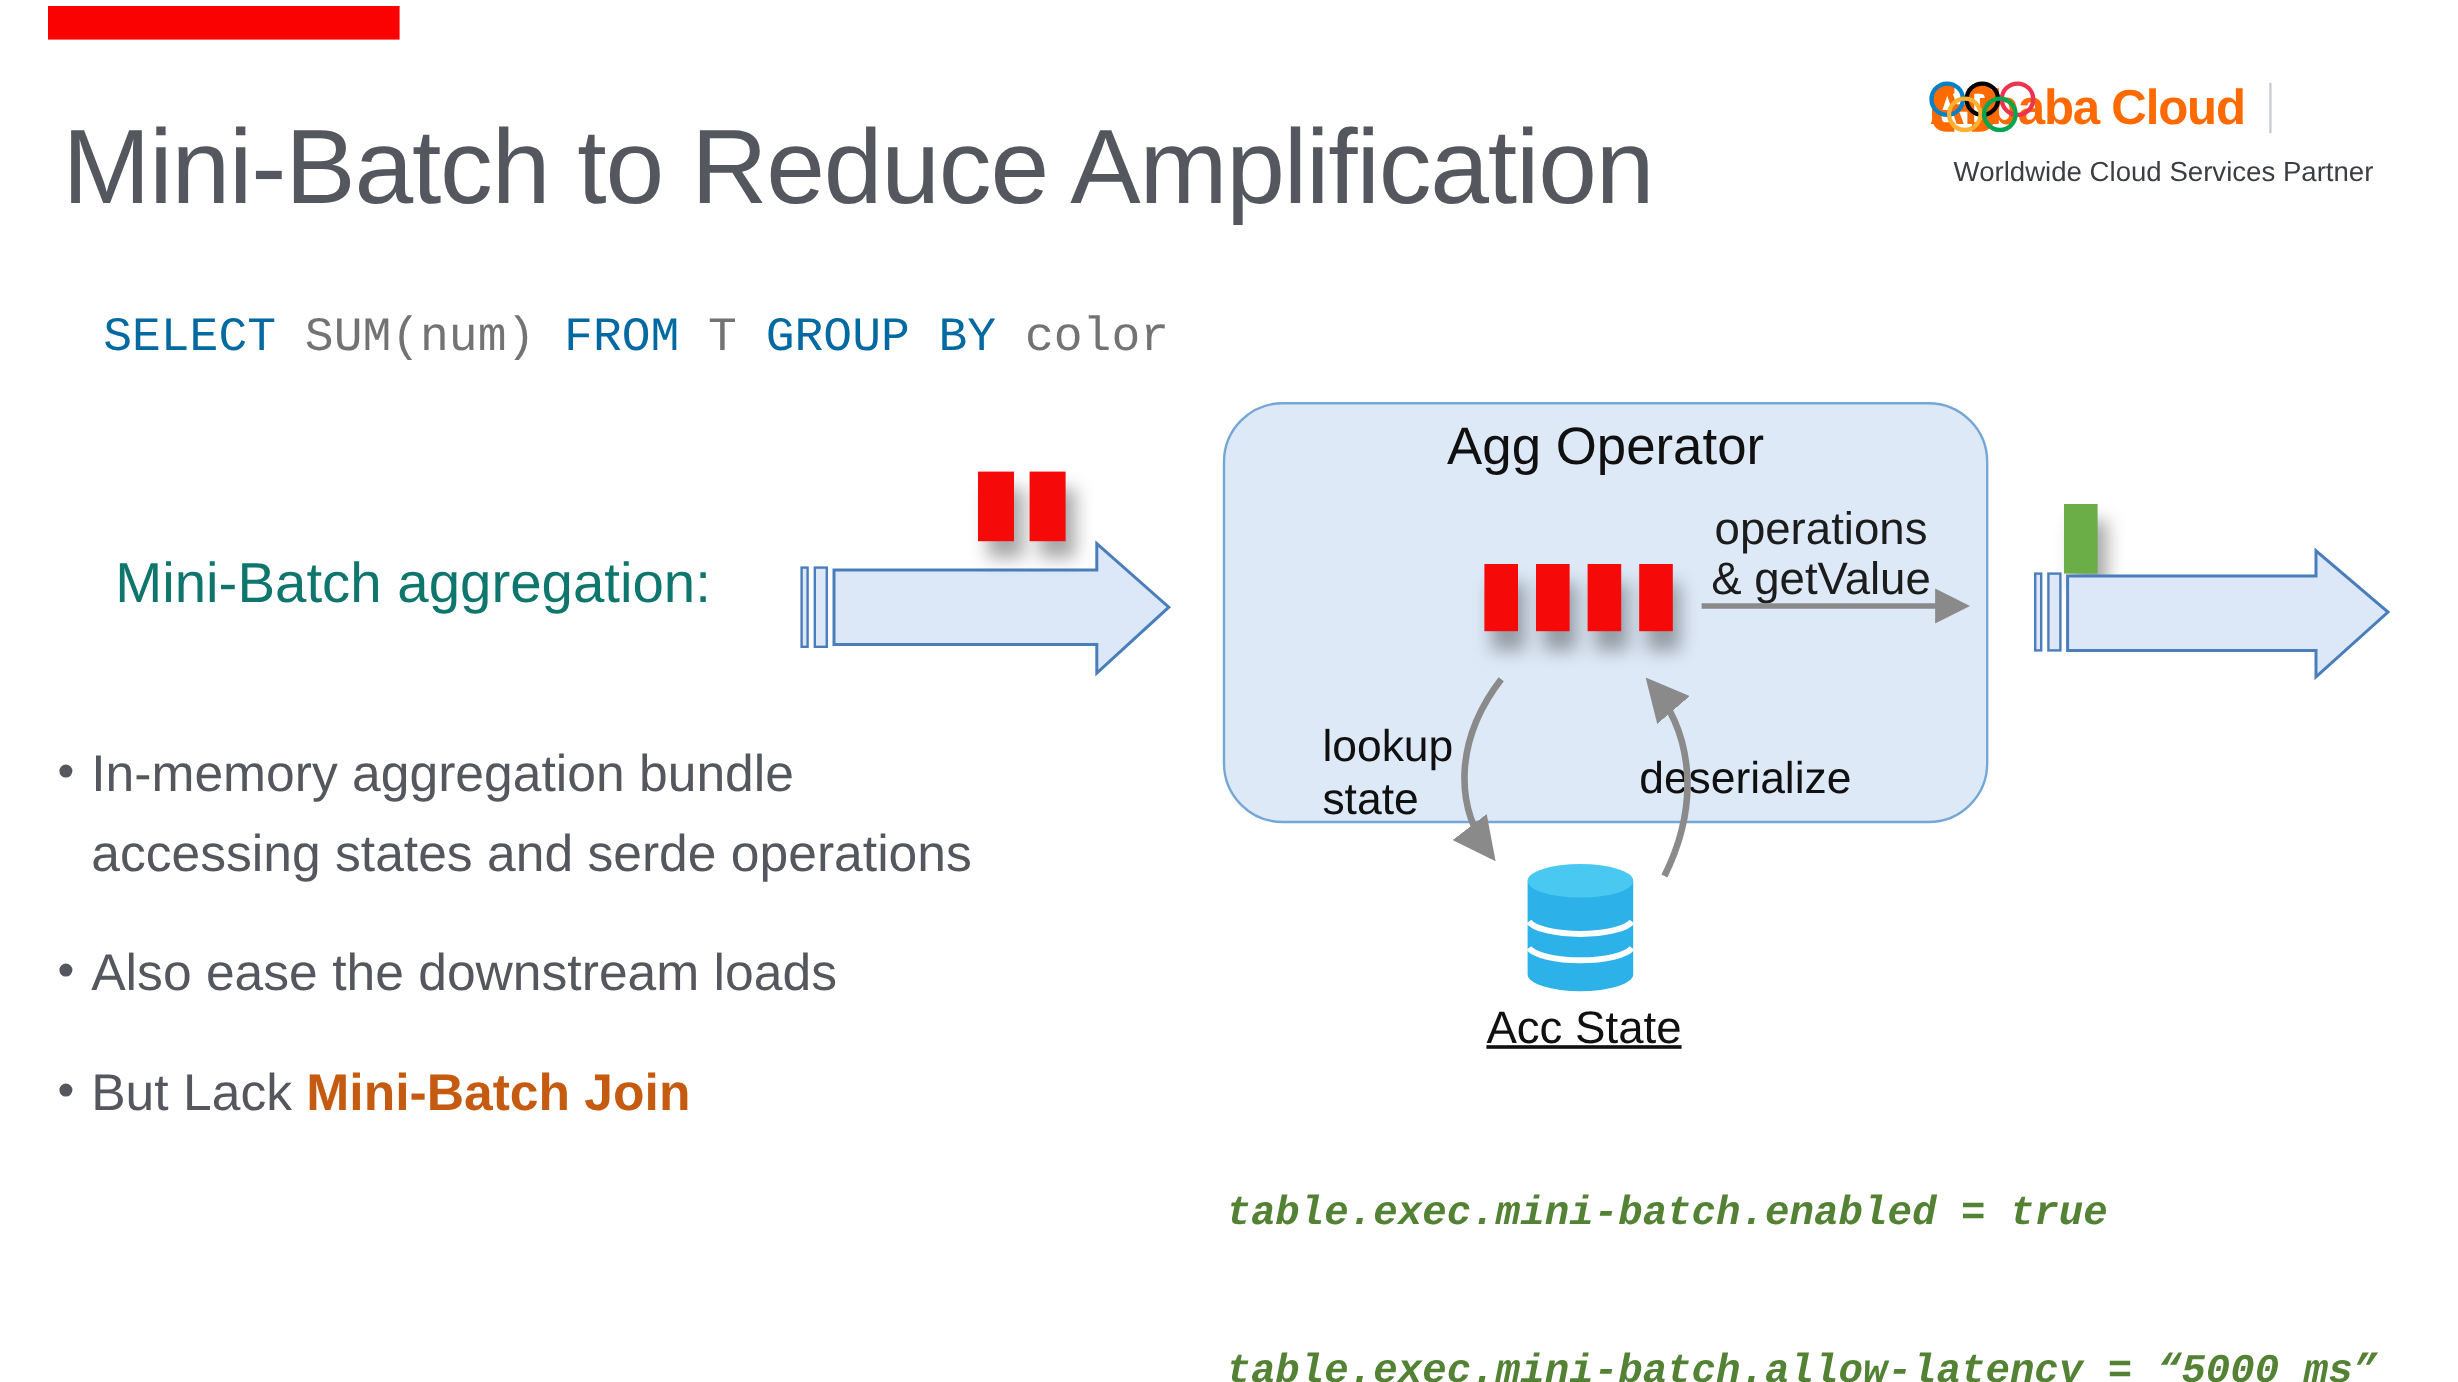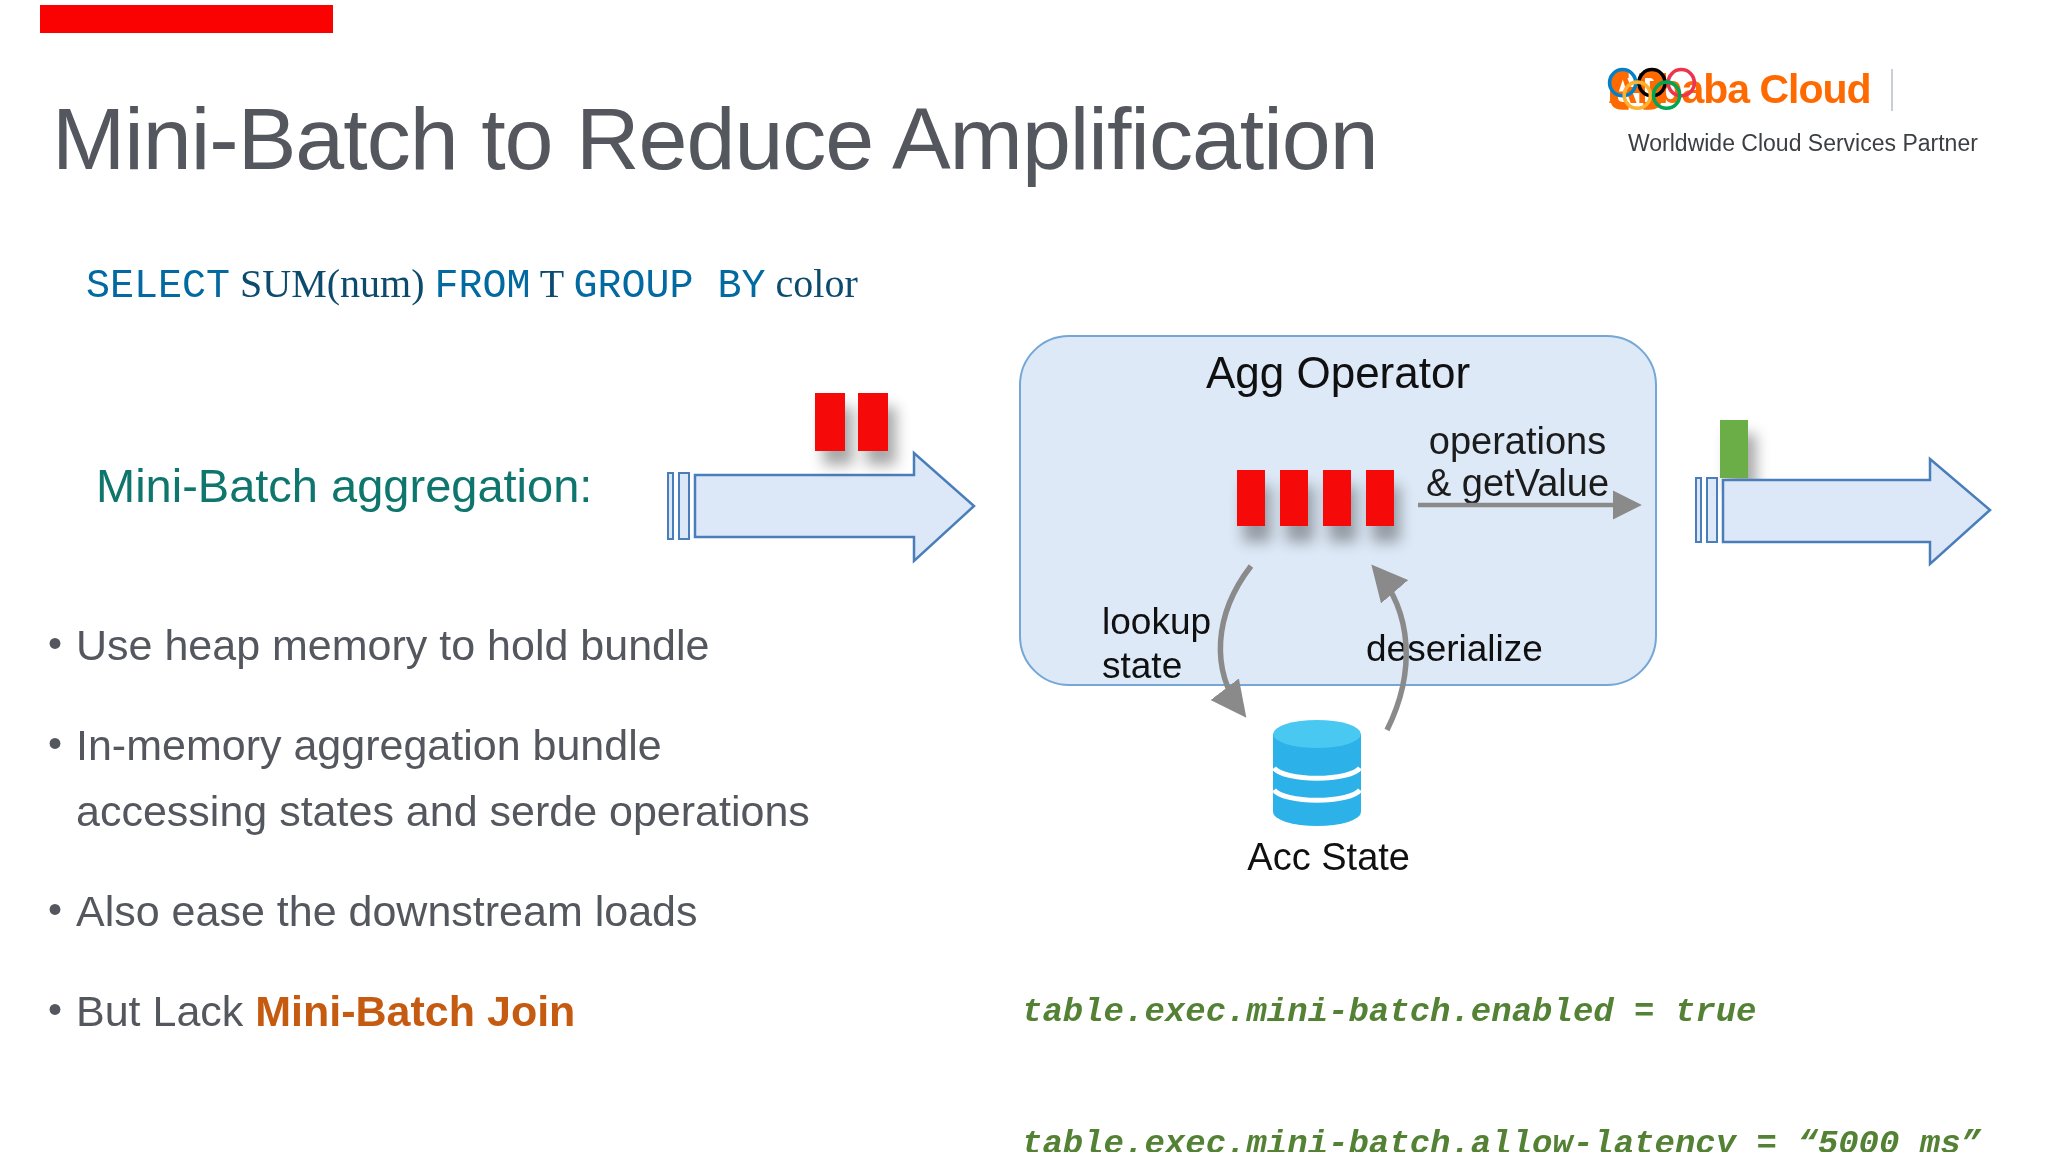--- a/index.html
+++ b/index.html
@@ -15,38 +15,38 @@
 
   
   .brand{left:1608px;top:66px;display:flex;align-items:center;gap:12px;}
   .brand-text{font-size:41px;font-weight:bold;color:#ff6a00;white-space:nowrap;letter-spacing:-1px;}
   .brand-sep{width:2px;height:42px;background:#c9ced4;margin:0 8px;}
   .partner{left:1628px;top:130px;font-size:23px;color:#3b3e42;white-space:nowrap;}
 
   
   .sql{left:86px;top:260px;font-family:"Liberation Mono",monospace;font-size:40px;white-space:pre;}
   .sql .kw{color:#0369a1;}
-  .sql .pl{color:#0c4a6e;font-family:Liberation Serif, serif;}
+  .sql .pl{color:#737373;}
 
   
   .flow-label{left:96px;top:458px;font-size:47px;color:#0f766e;white-space:nowrap;}
 
   
   .rec{position:absolute;box-shadow:8px 14px 14px rgba(60,60,60,.45);}
   .rec-red{background:#f60909;}
   .rec-green{background:#6bad47;}
 
   
   .agg-box{left:1019px;top:335px;width:638px;height:351px;background:#dde9f7;
            border:2px solid #74a7d6;border-radius:50px;box-sizing:border-box;}
   .agg-title{left:1019px;top:348px;width:638px;text-align:center;font-size:44px;color:#101010;}
   .accumulate{left:1390px;top:420px;width:255px;text-align:center;font-size:38px;line-height:42px;color:#1c1c1c;}
   .lookup{left:1102px;top:600px;font-size:37px;line-height:44px;color:#101010;}
   .deserialize{left:1366px;top:628px;font-size:37px;color:#101010;white-space:nowrap;}
-  .accstate{left:1230px;top:836px;width:180px;text-align:right;font-size:38px;color:#101010;}
+  .accstate{left:1230px;top:836px;width:180px;text-align:center;font-size:38px;color:#101010;text-decoration:underline;}
 
   
   .cfg{left:1022px;top:902px;font-family:"Liberation Mono",monospace;font-style:italic;font-weight:bold;
        font-size:34px;line-height:44px;color:#548235;white-space:pre;}
 
   
   .bullets{left:48px;top:612px;width:960px;list-style:none;margin:0;padding:0;}
   .bullets li{position:relative;padding-left:28px;margin-bottom:33px;font-size:43px;line-height:1.55;color:#54575d;}
   .bullets li::before{content:"•";position:absolute;left:0;top:0;font-size:40px;color:#54575d;}
   .hl{font-weight:bold;color:#c55a11;}
@@ -143,23 +143,20 @@
 
   <div class="abs rec rec-green" style="left:1720px;top:420px;width:28px;height:58px;"></div>
   <svg class="abs" style="left:1694px;top:452px;" width="302" height="118" viewBox="0 0 302 118">
     <rect x="2" y="26" width="5" height="64" fill="#dce8f7" stroke="#4a7ebb" stroke-width="2"></rect>
     <rect x="13" y="26" width="10" height="64" fill="#dce8f7" stroke="#4a7ebb" stroke-width="2"></rect>
     <polygon points="29,28 236,28 236,7 296,58 236,112 236,90 29,90" fill="#dce8f7" stroke="#4a7ebb" stroke-width="2.5"></polygon>
   </svg>
 
   <ul class="abs bullets">
     <li>
-      <span>Use heap memory to hold bundle</span>
-    </li>
-    <li>
       <span style="display:block">In-memory aggregation bundle</span>
       <span style="display:block">accessing states and serde operations</span>
     </li>
     <li>
       <span>Also ease the downstream loads</span>
     </li>
     <li>
       <span>But Lack </span><span class="hl">Mini-Batch Join</span>
     </li>
   </ul>

